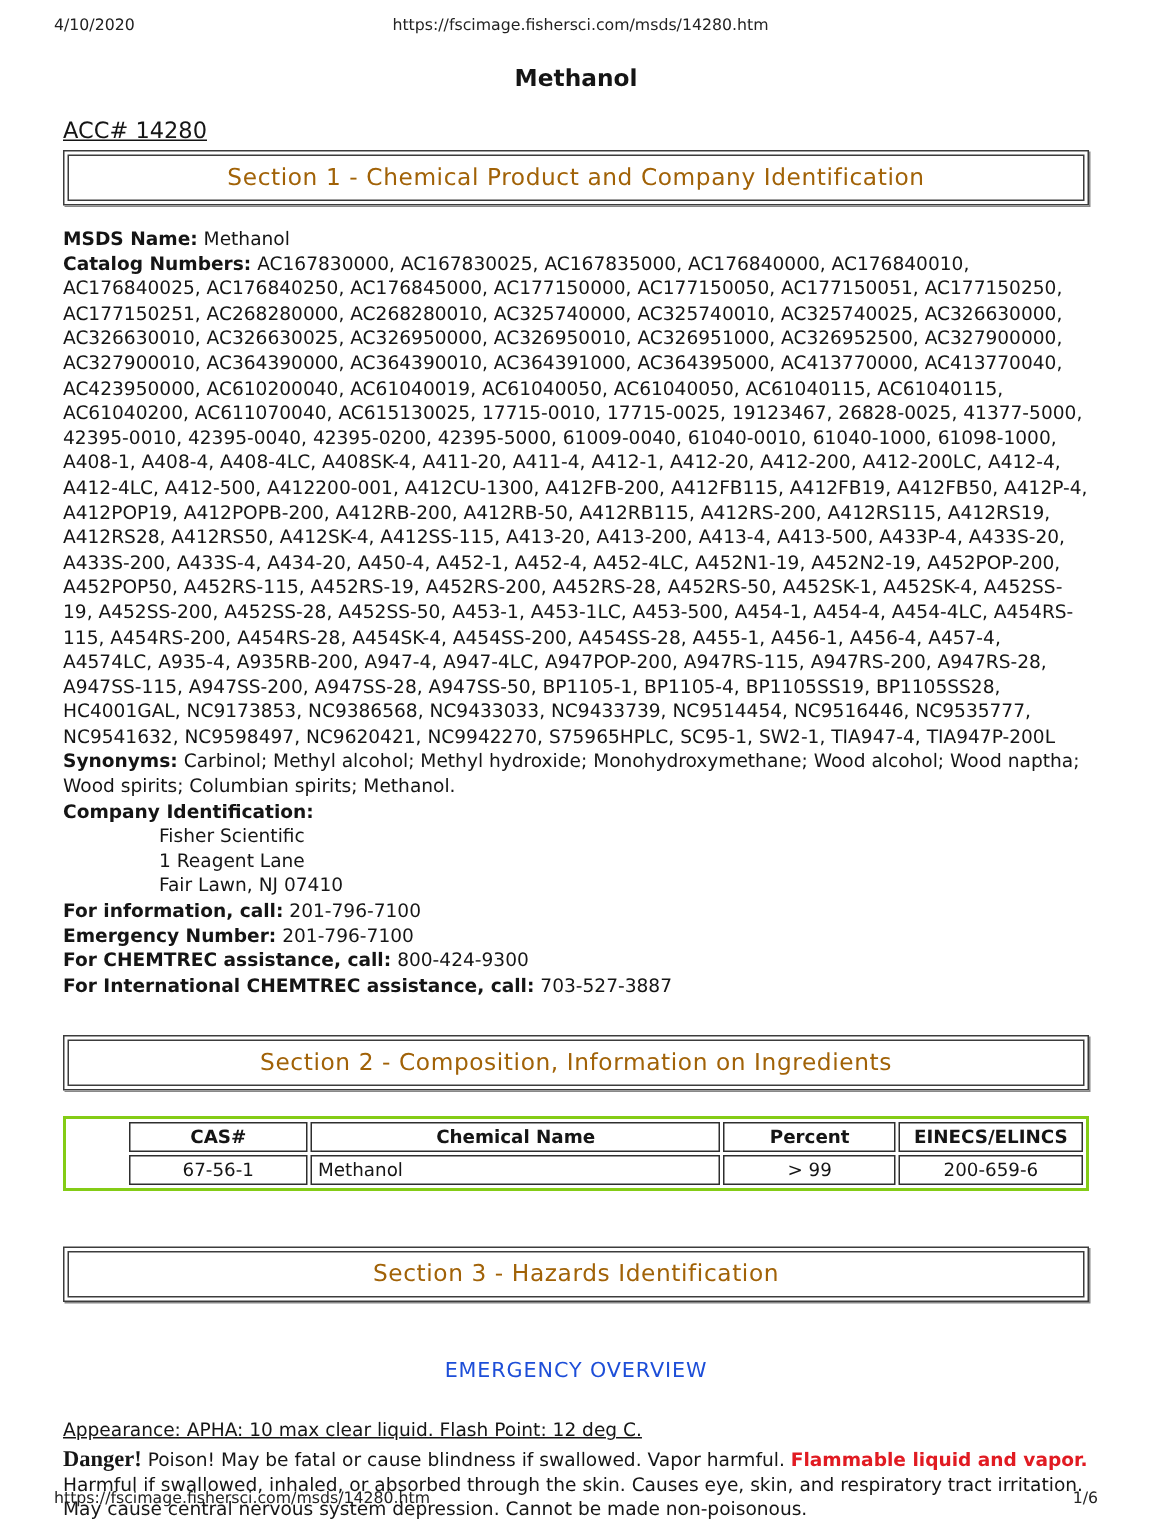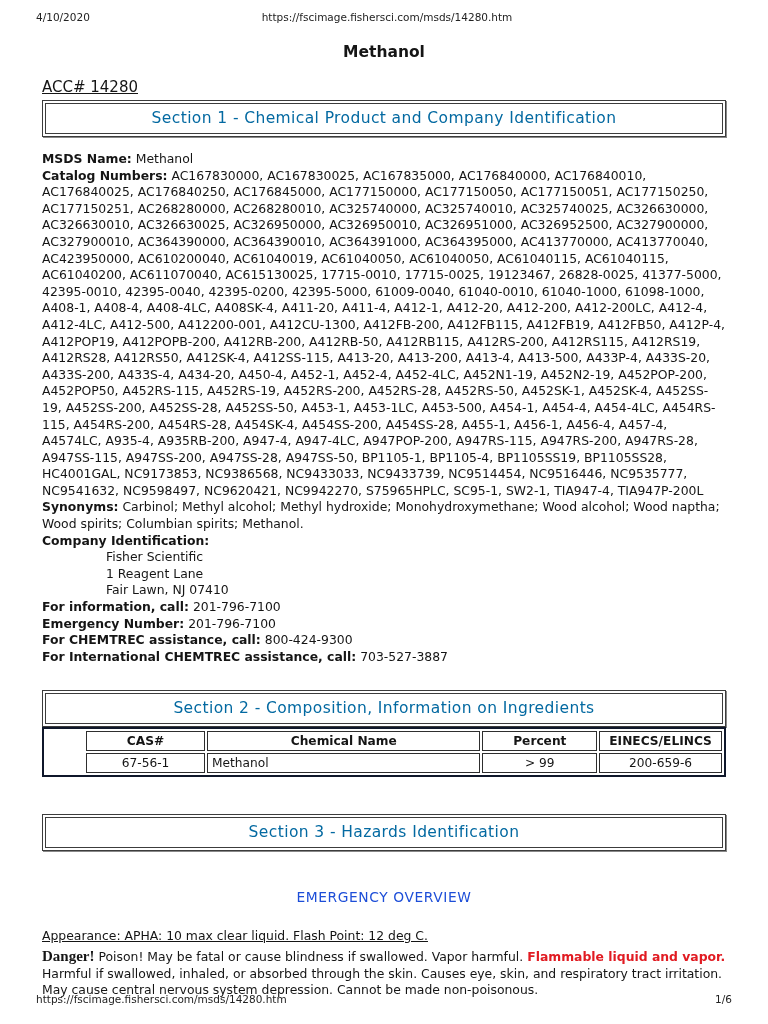--- a/index.html
+++ b/index.html
@@ -68,39 +68,39 @@
     padding: 2px;
     margin-top: 4px;
     box-shadow: 1px 1px 0 #888;
   }
   .section-box-inner {
     border: 1px solid #3c3c3c;
     text-align: center;
     font-size: 15.5px;
     letter-spacing: 0.4px;
     padding: 5px 4px 6px 4px;
-    color: #0369a1;
+    color: #a16207;
   }
   .body-text {
     font-size: 12.4px;
     line-height: 16.6px;
     text-align: left;
   }
   .para { margin: 0; }
   .mt-14 { margin-top: 14px; }
   b.inline-label { font-weight: bold; }
   .indented { padding-left: 64px; }
 
   .sec2-box { margin-top: 25px; }
   .comp-table {
     width: 100%;
-    margin-top: 0;
+    margin-top: 17px;
     border-collapse: separate;
     border-spacing: 2px;
-    border: 2px solid #0f172a;
+    border: 2px solid #84cc16;
     table-layout: fixed;
     font-size: 12.2px;
     padding-left: 40px;
   }
   .comp-table th, .comp-table td {
     border: 1px solid #2e2e2e;
     padding: 1px 4px 2px 4px;
     height: 15px;
     overflow: hidden;
     white-space: nowrap;

